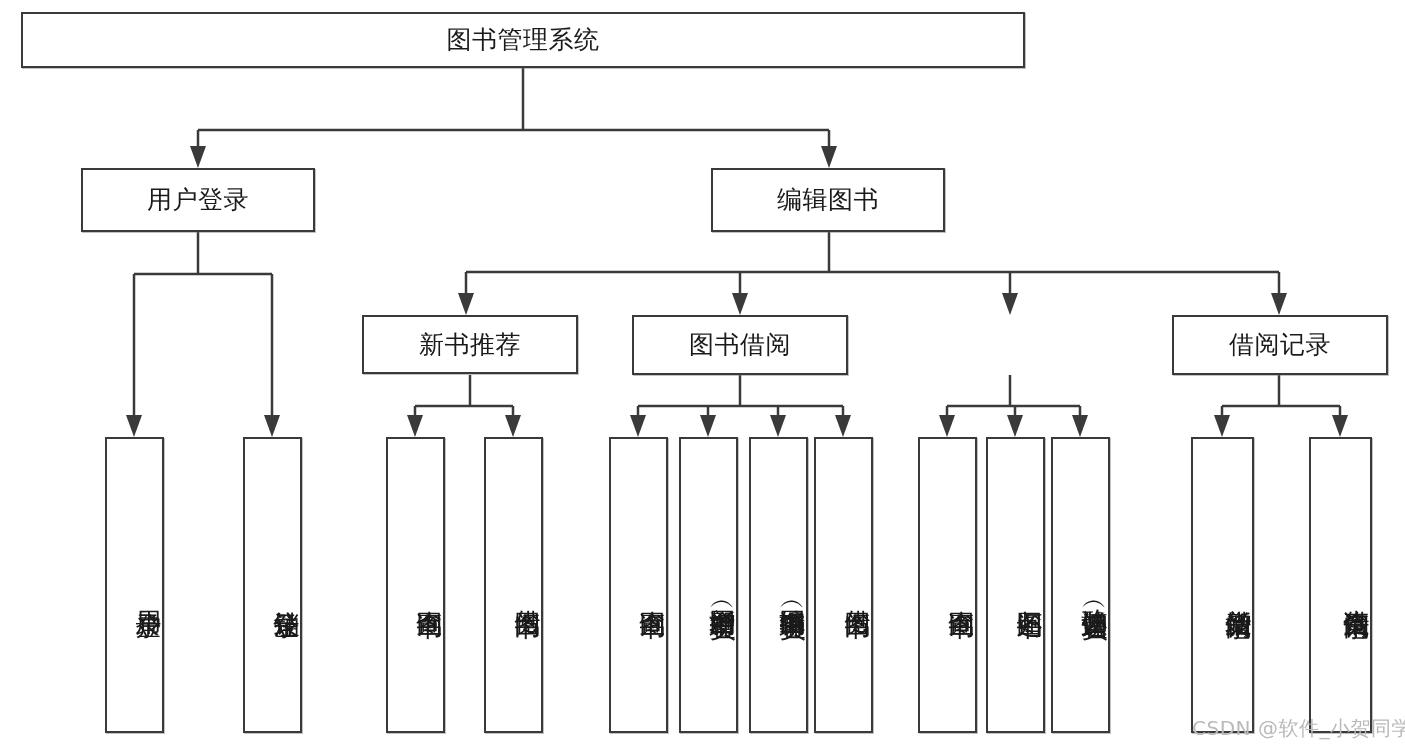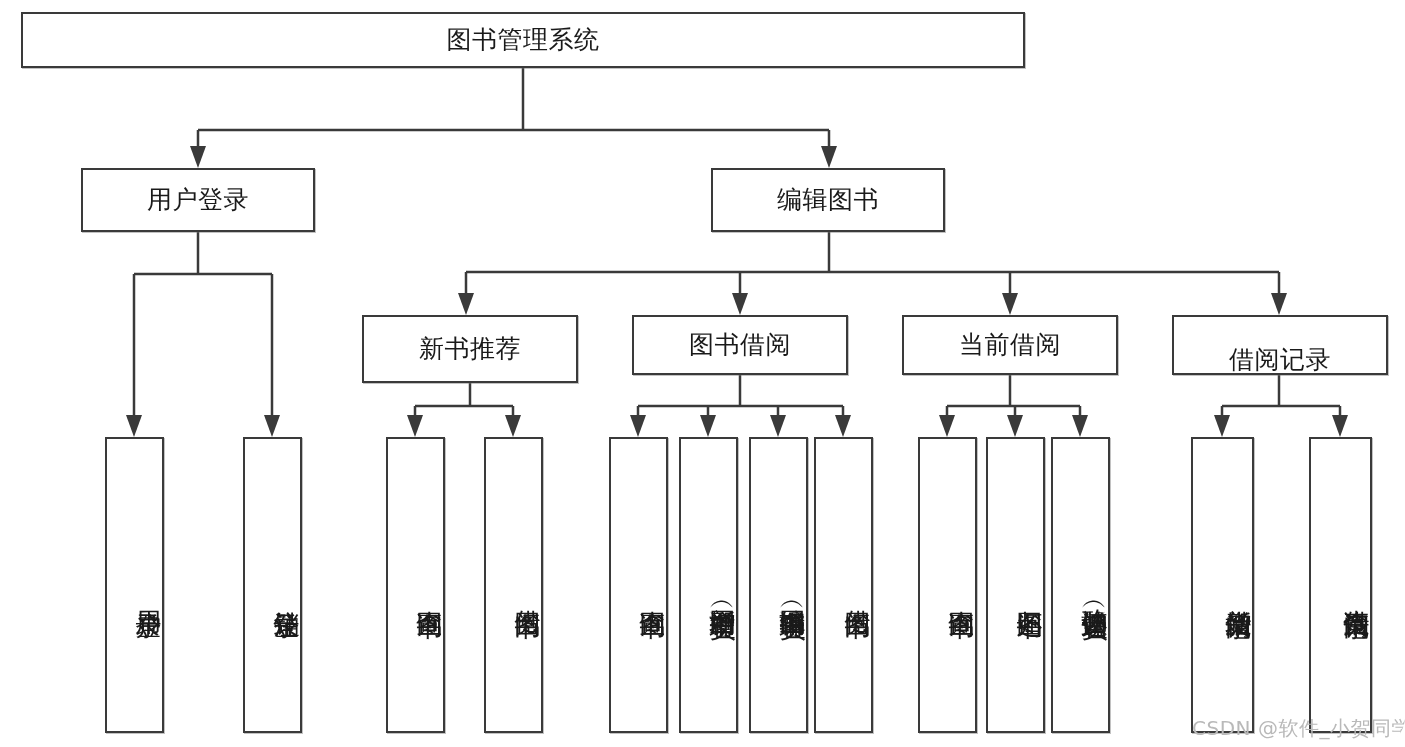--- a/index.html
+++ b/index.html
@@ -9,21 +9,20 @@
   }
   body {
     font-family: "DejaVu Sans", "Liberation Sans", sans-serif;
   }
   #canvas {
     position: relative;
     width: 1405px;
     height: 747px;
     background: #ffffff;
     overflow: hidden;
-    border-radius: 30px;
   }
   .node {
     position: absolute;
     box-sizing: border-box;
     border: 2.5px solid #3a3a3a;
     background: #ffffff;
     display: flex;
     align-items: center;
     justify-content: center;
     color: #1a1a1a;
@@ -143,30 +142,27 @@
     <span>图书管理系统</span>
   </div>
 
   <div class="node horiz" style="left:81px; top:168px; width:234px; height:64px;">
     <span>用户登录</span>
   </div>
   <div class="node horiz" style="left:711px; top:168px; width:234px; height:64px;">
     <span>编辑图书</span>
   </div>
 
-  <div class="node horiz" style="left:362px; top:315px; width:216px; height:68px;">
+  <div class="node horiz" style="left:362px; top:315px; width:216px; height:59px;">
     <span>新书推荐</span>
   </div>
   <div class="node horiz" style="left:632px; top:315px; width:216px; height:60px;">
     <span>图书借阅</span>
   </div>
-  <div class="node horiz" style="left:902px; top:315px; width:216px; height:60px;">
-    <span>当前借阅</span>
-  </div>
-  <div class="node horiz" style="left:1172px; top:315px; width:216px; height:60px;align-items:flex-end;">
+  <div class="node horiz" style="left:1172px; top:315px; width:216px; height:60px;">
     <span>借阅记录</span>
   </div>
 
   <div class="node vert" style="left:105px; top:437px; width:59px; height:296px;">
     <span class="vtext">用户登录</span>
   </div>
   <div class="node vert" style="left:243px; top:437px; width:59px; height:296px;">
     <span class="vtext">注销登录</span>
   </div>
 

